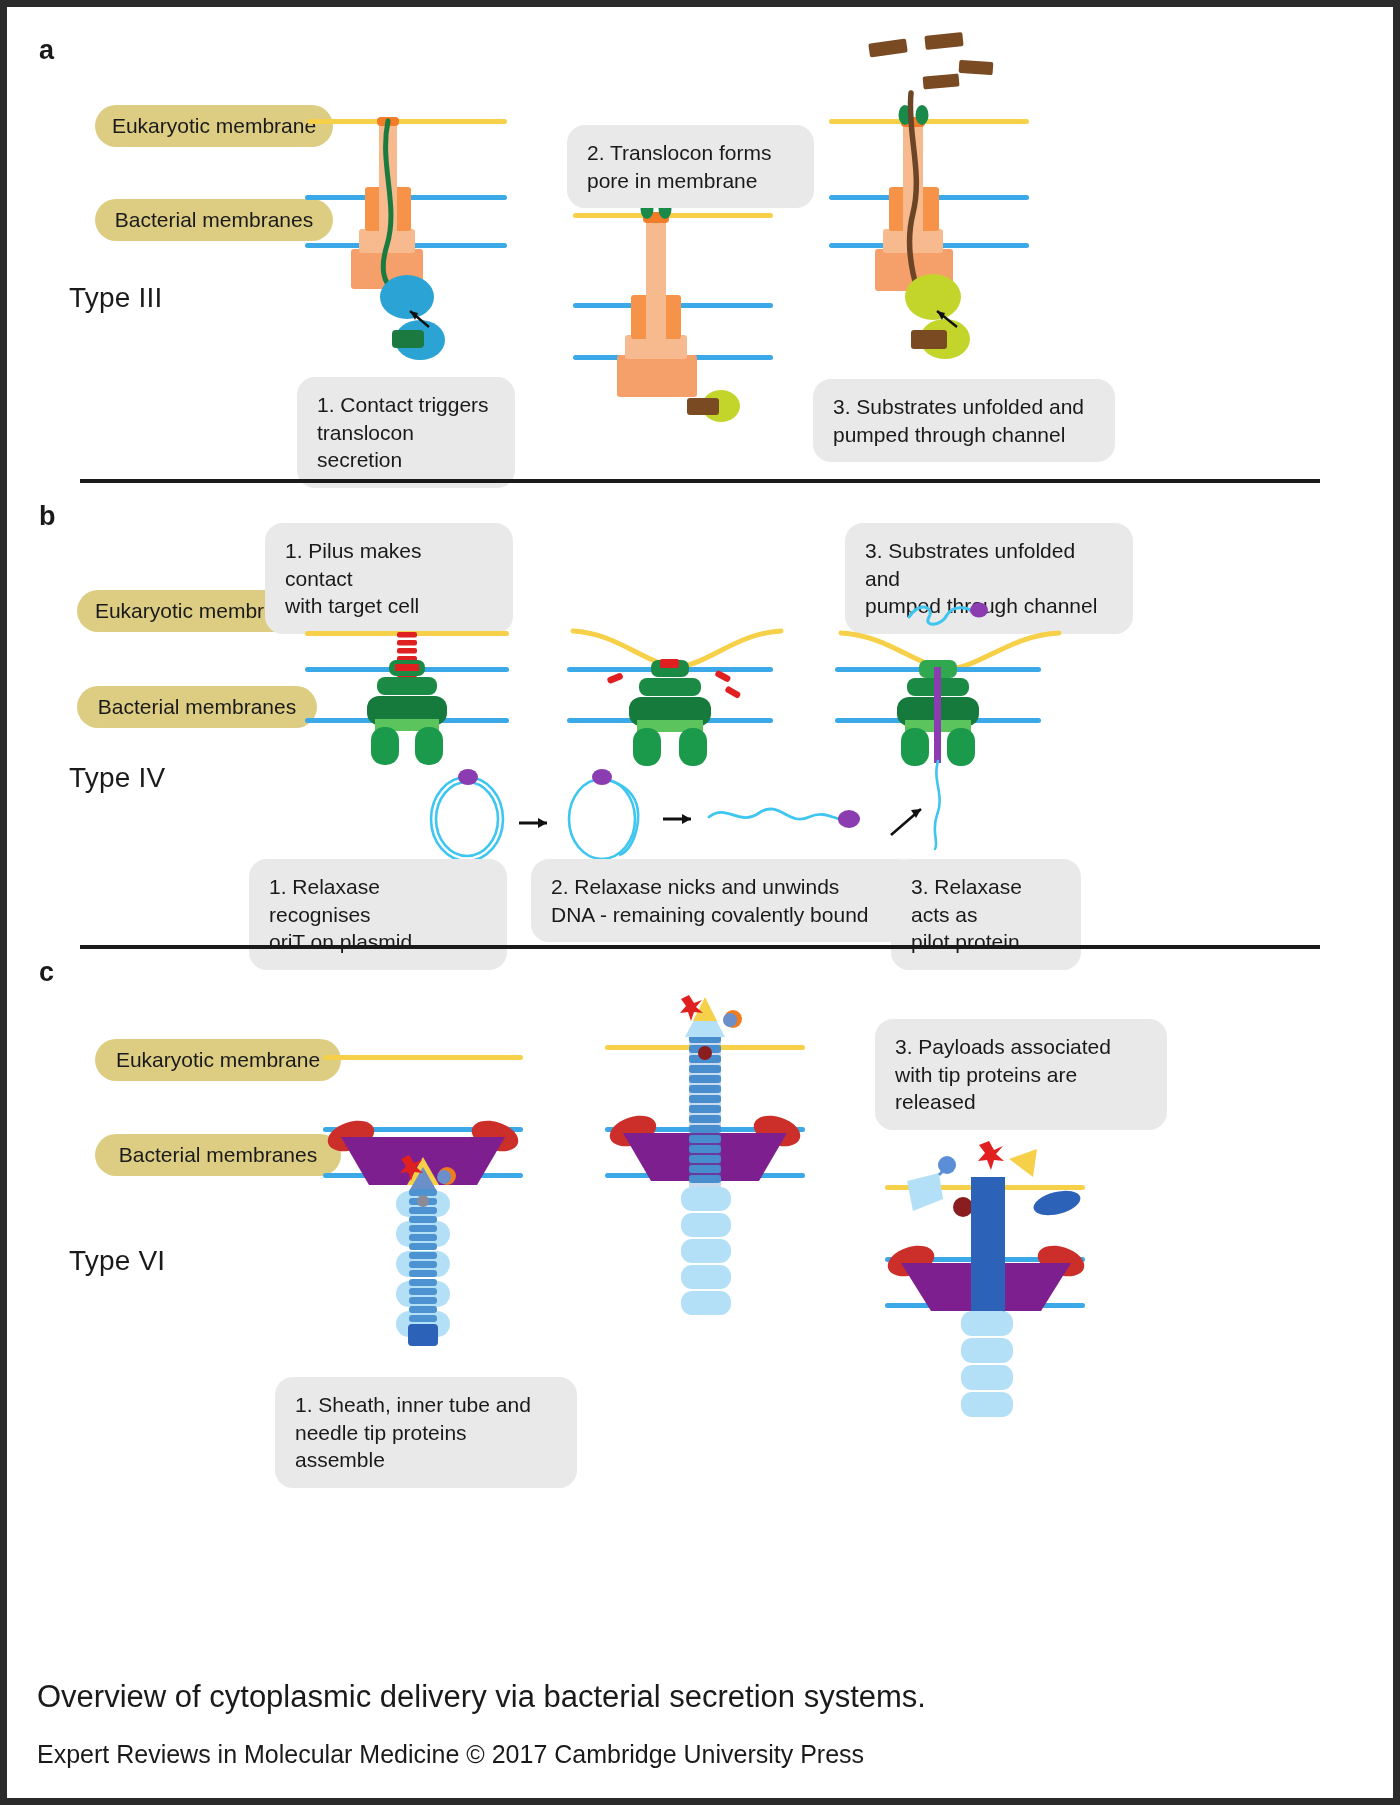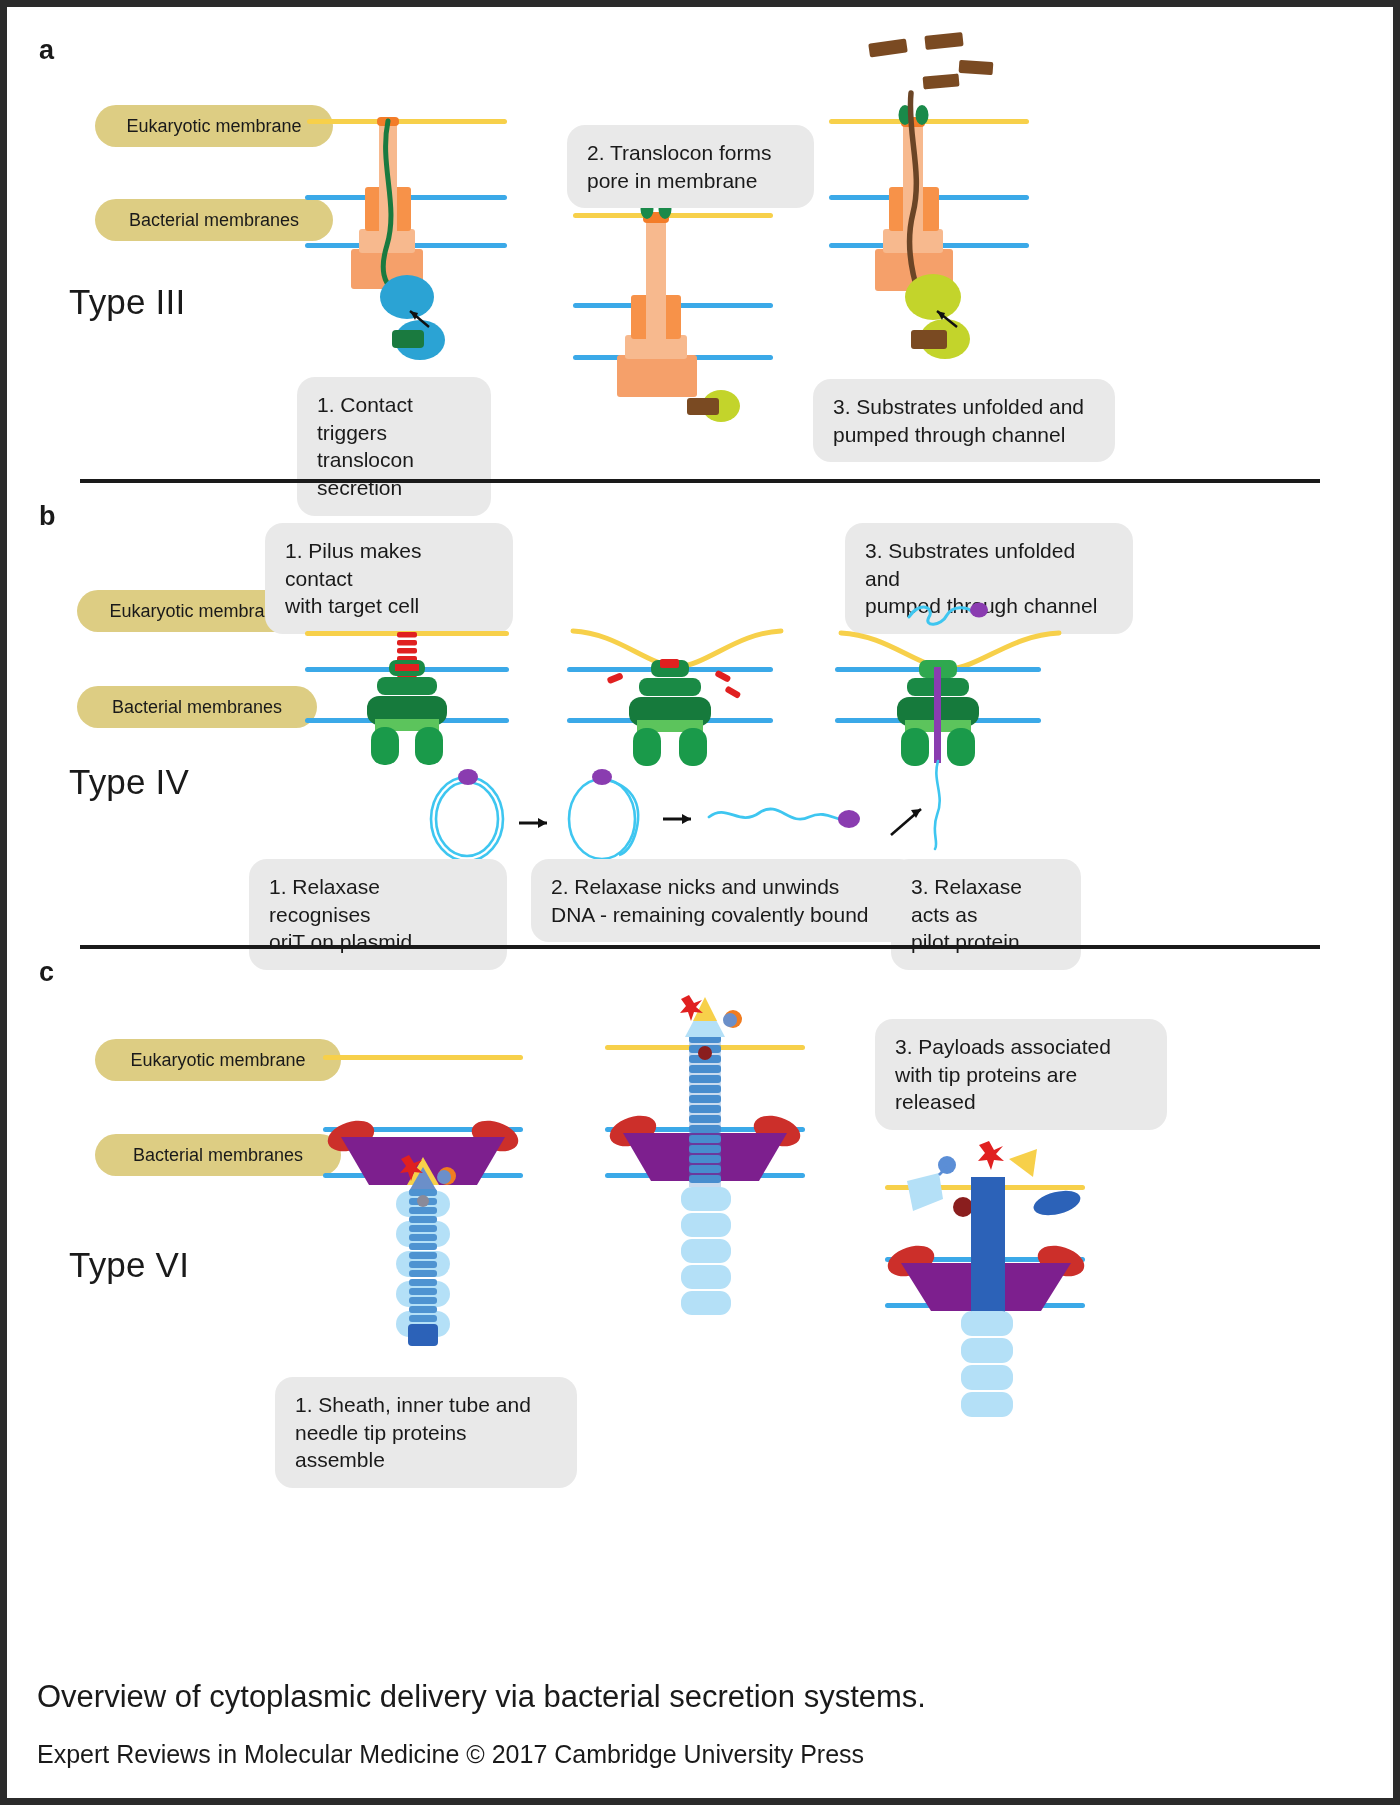--- a/index.html
+++ b/index.html
@@ -5,25 +5,25 @@
   html,body{margin:0;padding:0;background:#fff;}
   body{font-family:"Liberation Sans",sans-serif;}
   #page{position:relative;width:1400px;height:1805px;background:#fff;
         border:7px solid #2b2b2b;box-sizing:border-box;overflow:hidden;}
   .abs{position:absolute;}
 
   
   .panel-letter{font-size:27px;font-weight:bold;color:#1a1a1a;}
 
   
-  .type-title{font-size:35px;color:#1a1a1a;letter-spacing:.2px;}
+  .type-title{font-size:28px;color:#1a1a1a;letter-spacing:.2px;}
 
   
   .memb-pill{background:#ddcd83;border-radius:26px;color:#1a1a1a;
-    font-size:18px;display:flex;align-items:center;justify-content:center;
+    font-size:21px;display:flex;align-items:center;justify-content:center;
     padding:0 20px;height:42px;white-space:nowrap;}
 
   
   .callout{background:#e9e9e9;border-radius:18px;color:#1a1a1a;
     font-size:21px;line-height:1.32;padding:14px 20px;box-sizing:border-box;}
 
   
   .euk-line{background:#f7d04a;height:5px;border-radius:3px;}
   .bac-line{background:#3ba9e8;height:5px;border-radius:3px;}
 
@@ -62,21 +62,21 @@
       <rect x="70" y="2" width="22" height="9" rx="4" fill="#f37c28"></rect>
       <path d="M81 6 C 72 50, 92 90, 80 130 C 72 156, 78 168, 86 176" stroke="#1a7a3f" stroke-width="5" fill="none" stroke-linecap="round"></path>
       <ellipse cx="100" cy="182" rx="27" ry="22" fill="#2ba3d4"></ellipse>
       <ellipse cx="113" cy="225" rx="25" ry="20" fill="#2ba3d4"></ellipse>
       <rect x="85" y="215" width="32" height="18" rx="4" fill="#1a7a3f"></rect>
       <path d="M122 212 L 103 196" stroke="#111" stroke-width="2.4" fill="none"></path>
       <path d="M103 196 L 111 198 L 108 205 Z" fill="#111"></path>
     </svg>
   </div>
 
-  <div class="abs callout" style="left:290px;top:370px;width:194px;white-space:pre-line;">1. Contact triggers
+  <div class="abs callout" style="left:290px;top:370px;width:218px;white-space:pre-line;">1. Contact triggers
 translocon secretion</div>
 
   <div class="abs euk-line" style="left:566px;top:206px;width:200px;"></div>
   <div class="abs bac-line" style="left:566px;top:296px;width:200px;"></div>
   <div class="abs bac-line" style="left:566px;top:348px;width:200px;"></div>
 
   <div class="abs" style="left:566px;top:196px;width:200px;height:180px;">
     <svg width="200" height="180" viewBox="0 0 200 180">
       <rect x="44" y="152" width="80" height="42" rx="3" fill="#f5a06a"></rect>
       <rect x="52" y="132" width="62" height="24" rx="3" fill="#f7b98e"></rect>

